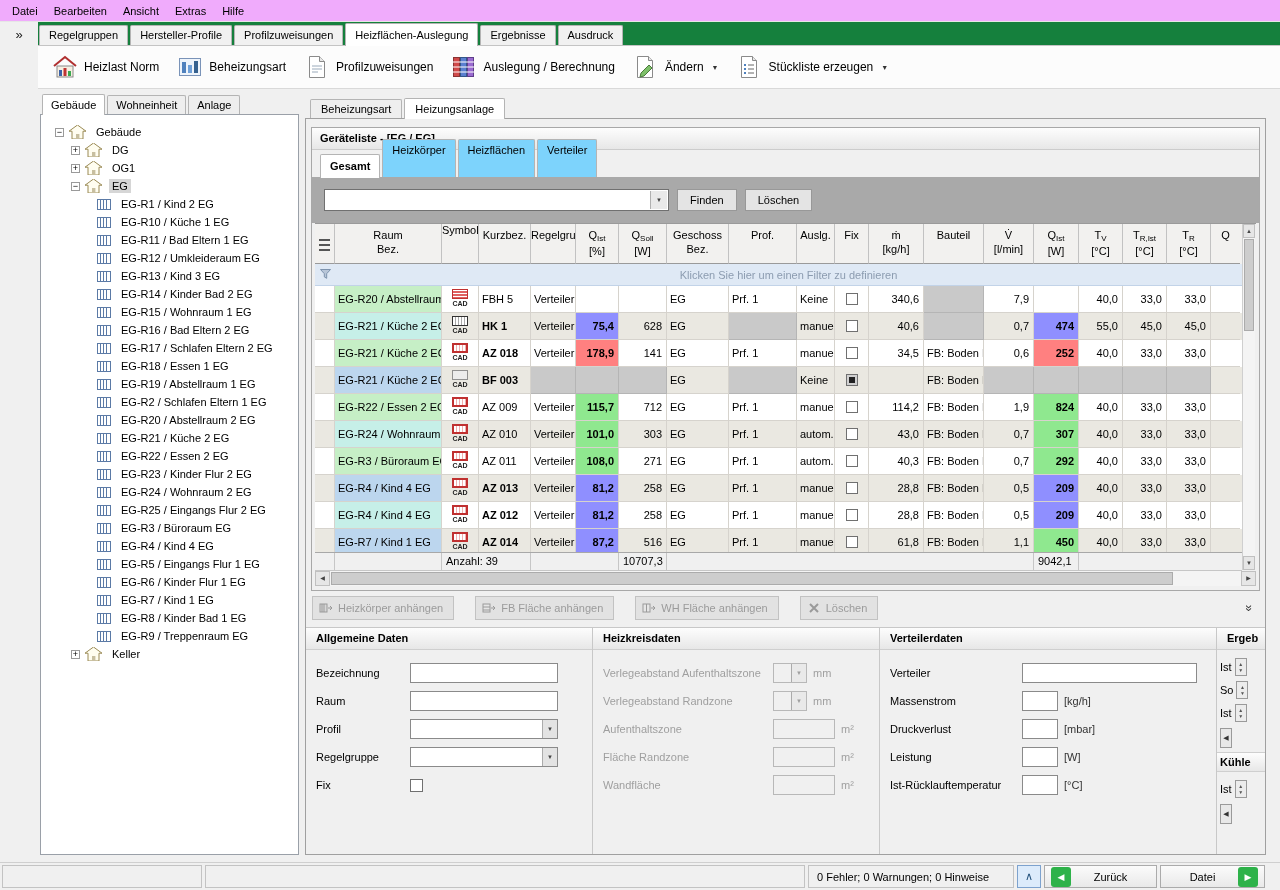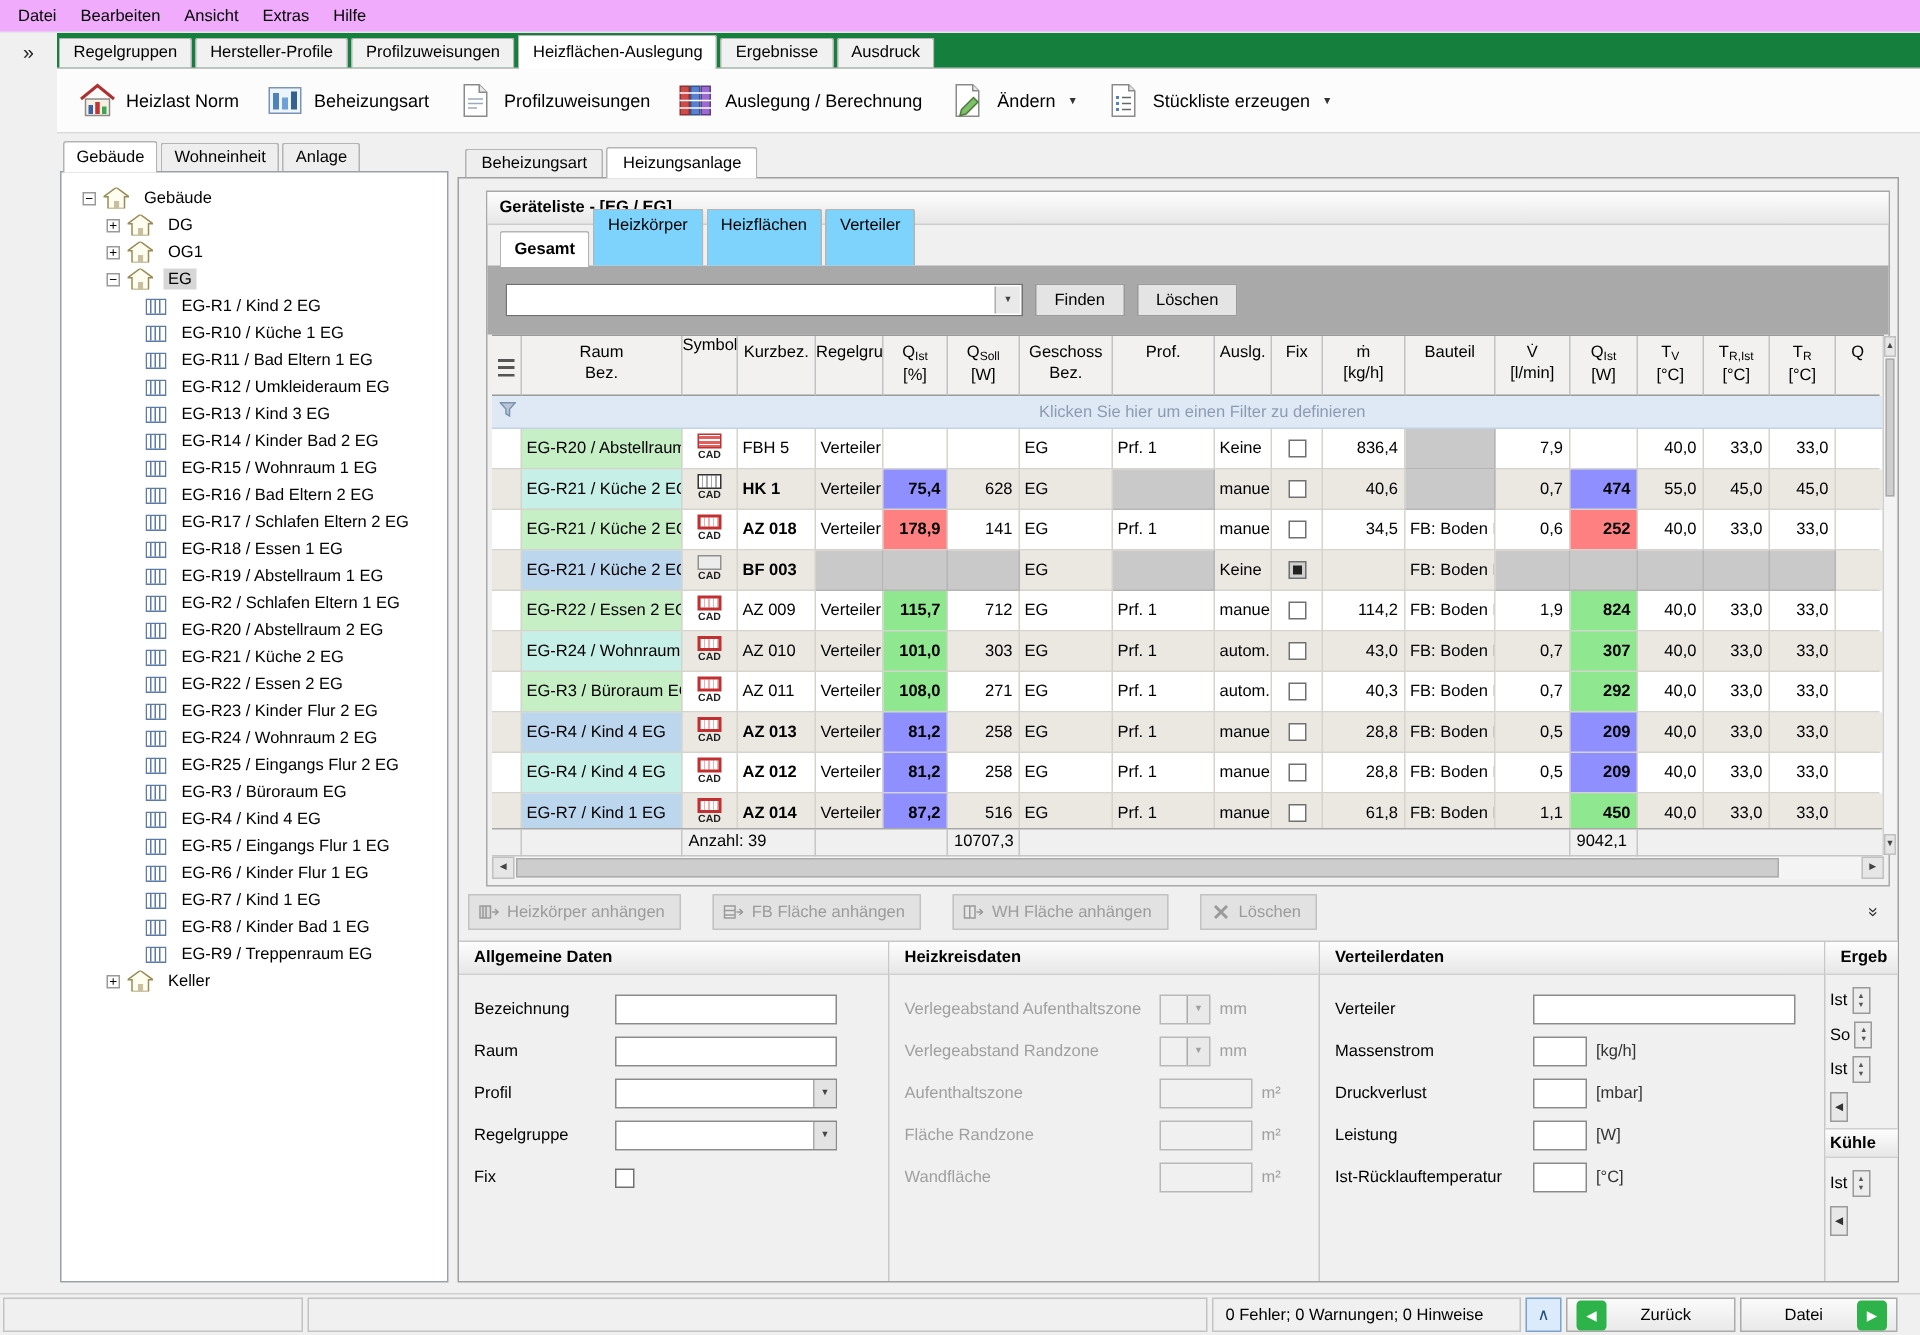--- a/index.html
+++ b/index.html
@@ -46,21 +46,21 @@
   .tlabel { padding:1px 3px; }
   .tlabel.selected { background:#d6d6d6; }
 
   
   .right-panel { flex:1; margin-left:6px; display:flex; flex-direction:column; min-width:0; }
   .right-tabs { display:flex; height:25px; padding-left:5px; align-items:flex-end; }
   .right-tabs .stab { padding:0 10px; }
   .right-box { flex:1; border:1px solid #a0a0a0; background:#f0f0f0; display:flex; flex-direction:column; min-height:0; }
 
   
-  .groupbox { margin:8px 5px 0 18px; border:1px solid #a8a8a8; background:#f0f0f0; }
+  .groupbox { margin:8px 5px 0 5px; border:1px solid #a8a8a8; background:#f0f0f0; }
   .group-title { height:22px; line-height:21px; font-weight:bold; padding-left:8px; background:linear-gradient(#fdfdfd,#e7e7e7); border-bottom:1px solid #cccccc; }
   .subtabs { display:flex; padding:5px 0 0 8px; height:27px; align-items:flex-end; }
   .subtab { height:38px; line-height:20px; padding:0 9px; border:1px solid #b4b4b4; border-bottom:none; background:#7dd3fc; margin-right:2px; border-radius:2px 2px 0 0; }
   .subtab.active { height:24px; line-height:23px; background:#fff; font-weight:bold; }
   .band { height:46px; background:#a9a9a9; display:flex; align-items:center; padding-left:12px; }
   .combo { width:345px; height:22px; background:#fff; border:1px solid #707070; position:relative; display:inline-block; }
   .combo-arrow { position:absolute; right:1px; top:1px; bottom:1px; width:17px; background:#e9e9e9; border-left:1px solid #b0b0b0; font-size:6px; color:#444; display:flex; align-items:center; justify-content:center; }
   .btn { font-family:inherit; font-size:11px; height:22px; padding:0 12px; background:#e4e4e4; border:1px solid #989898; margin-left:8px; }
 
   
@@ -697,21 +697,21 @@
     <span class="cell c1 raum" style="background: var(--row-green);">EG-R20 / Abstellraum</span>
     <span class="cell c2"><span class="symicon"><i class="symbox sym-fbh"></i><em class="cadtxt">CAD</em></span></span>
     <span class="cell c3 kb">FBH 5</span>
     <span class="cell c4">Verteiler</span>
     <span class="cell c5 num"></span>
     <span class="cell c6 num"></span>
     <span class="cell c7">EG</span>
     <span class="cell c8">Prf. 1</span>
     <span class="cell c9">Keine</span>
     <span class="cell c10"><i class="chk"></i></span>
-    <span class="cell c11 num">836,4</span>
+    <span class="cell c11 num">340,6</span>
     <span class="cell c12 gray"></span>
     <span class="cell c13 num">7,9</span>
     <span class="cell c14 num"></span>
     <span class="cell c15 num">40,0</span>
     <span class="cell c16 num">33,0</span>
     <span class="cell c17 num">33,0</span>
     <span class="cell c18"></span>
   </div>
                       <div class="trow">
     <span class="cell c0"></span>

